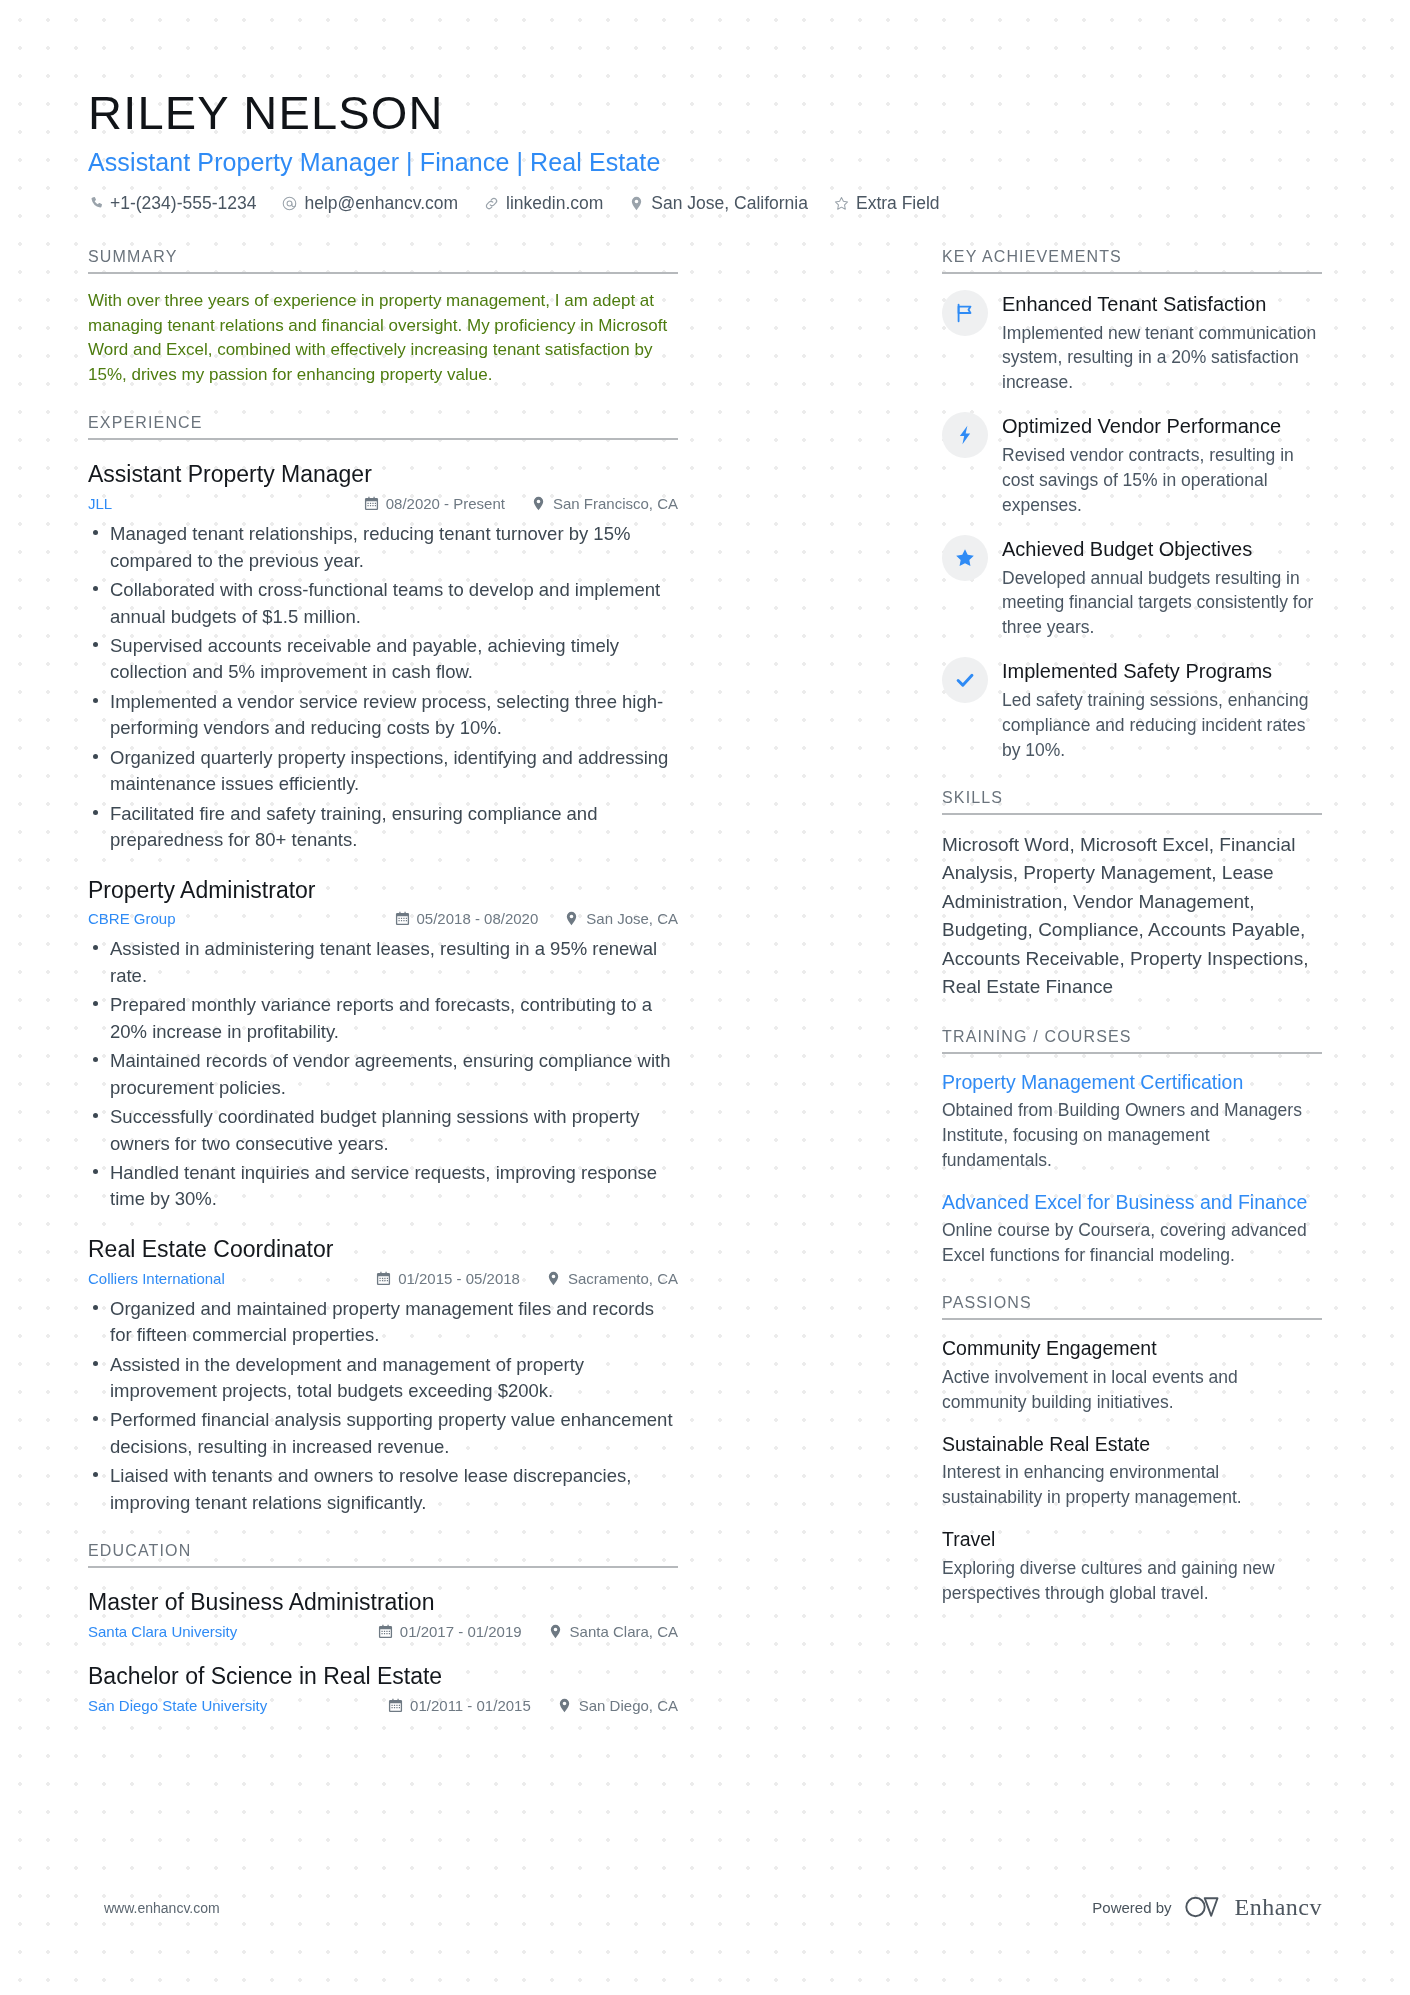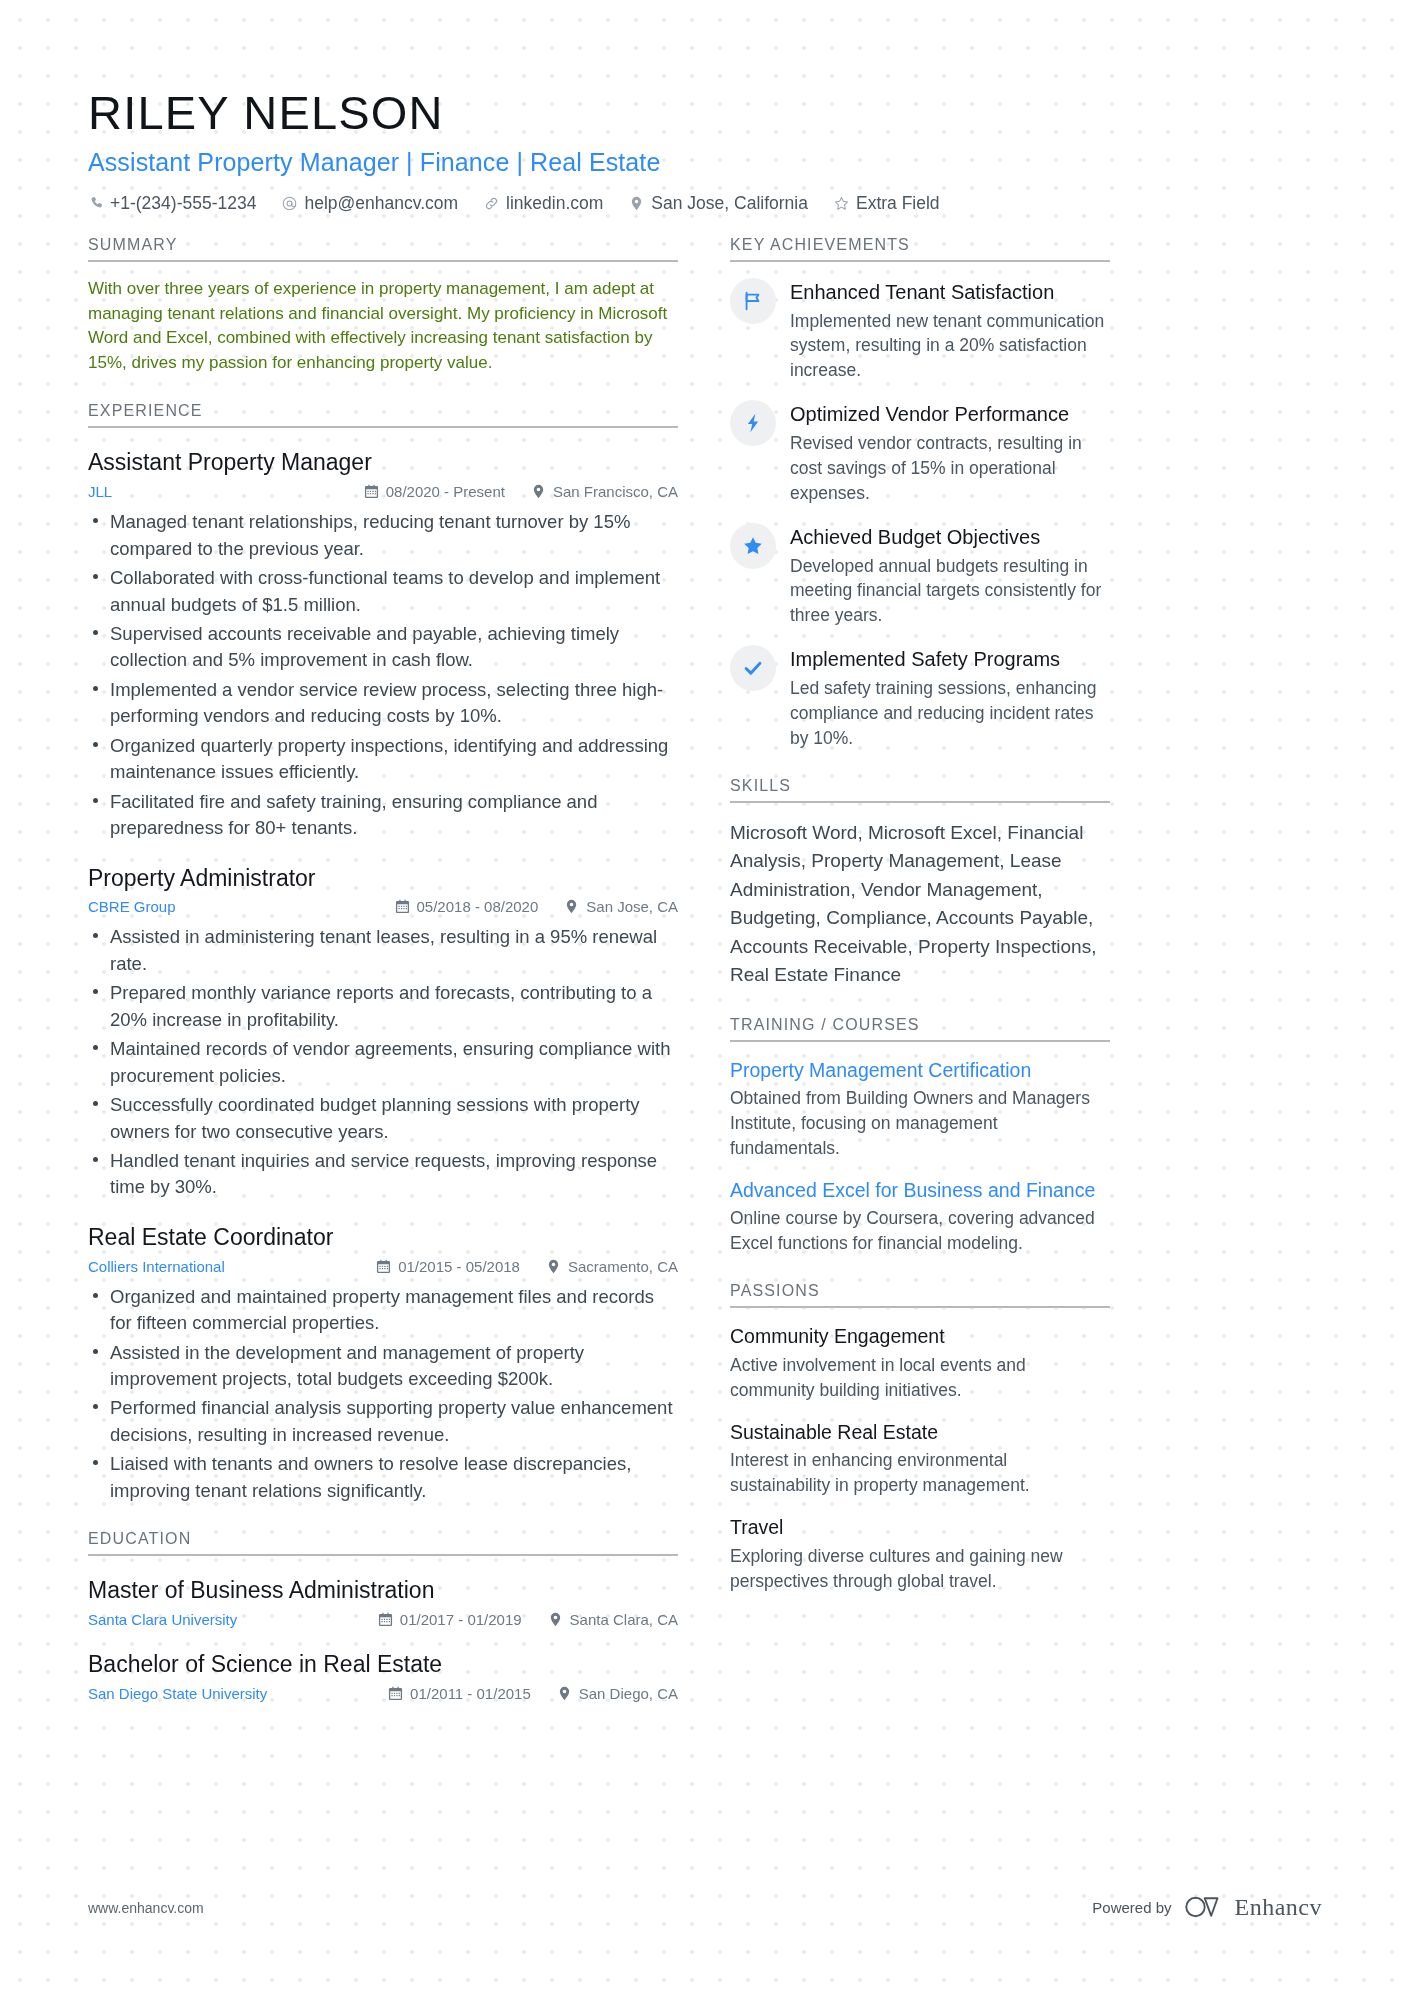--- a/index.html
+++ b/index.html
@@ -32,21 +32,21 @@
   }
   .contacts {
     margin-top:16px; display:flex; flex-wrap:wrap; align-items:center;
     gap:12px 26px; font-size:17.5px; color:#4a5662;
   }
   .citem { display:flex; align-items:center; gap:7px; white-space:nowrap; }
   .citem .ic { width:15px; height:15px; flex:none; display:block; color:#9aa3ab; }
   .citem .ic svg { display:block; width:100%; height:100%; }
 
   
-  .cols { display:flex; gap:0; margin-top:22px; }
+  .cols { display:flex; gap:0; margin-top:34px;justify-content:space-between; }
   .colL { width:590px; flex:none; }
   .gutter { width:52px; flex:none; }
   .colR { width:380px; flex:none; }
 
   .sechead {
     font-size:16px; letter-spacing:1.15px; color:#6a737c;
     text-transform:uppercase; font-weight:400;
     padding-bottom:6px; border-bottom:2.5px solid #b6b9bc;
   }
   .sec { margin-top:26px; }
@@ -99,21 +99,21 @@
   
   .skills { font-size:19px; line-height:1.5; color:#3d4852; margin-top:16px; }
   .block { margin-top:17px; }
   .block:first-of-type { margin-top:16px; }
   .blocktitle-link { font-size:19.5px; color:#2f8bf5; line-height:1.25; }
   .blocktitle { font-size:19.5px; color:#14181d; line-height:1.25; }
   .blockdesc { font-size:17.5px; color:#4a5662; line-height:1.43; margin-top:4px; }
 
   
   .footer {
-    position:absolute; left:88px; right:88px; bottom:74px;
+    position:absolute; left:104px; right:88px; bottom:74px;
     display:flex; align-items:center; justify-content:space-between;
     font-size:14px; color:#5b6670;
   }
   .brand { display:flex; align-items:center; gap:12px; }
   .brand .pw { font-size:15px; color:#49535c; }
   .brand .logo { display:flex; align-items:flex-start; gap:7px;font-family:Liberation Serif, serif; }
   .brand .logo svg { display:block; }
   .brand .wordmark { font-size:24px; color:#4d565f; letter-spacing:.5px; }
 </style>
 </head>

